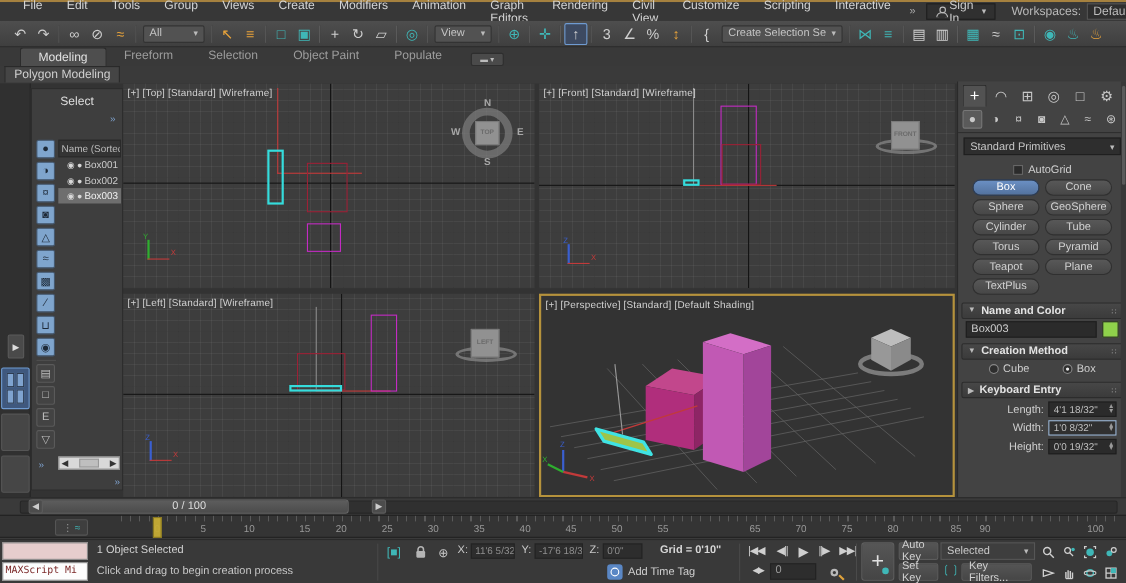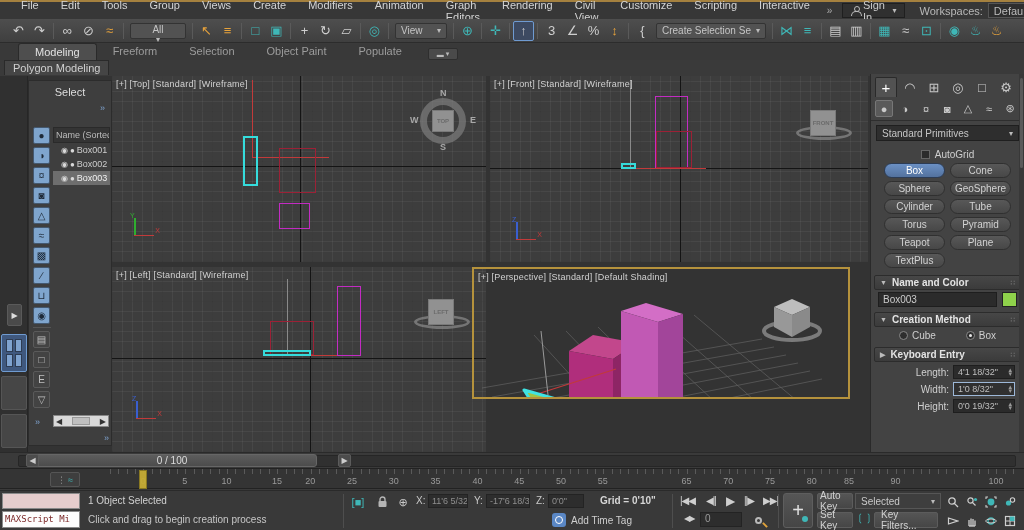--- a/index.html
+++ b/index.html
@@ -198,21 +198,21 @@
         <div class="tb-icon" style="color: rgb(207, 207, 207);">↷</div>
       </div>
       <div class="tb-sep"></div>
       <div class="tb-group">
         <div class="tb-icon" style="color: rgb(207, 207, 207);">∞</div>
         <div class="tb-icon" style="color: rgb(207, 207, 207);">⊘</div>
         <div class="tb-icon" style="color: rgb(232, 163, 59);">≈</div>
       </div>
       <div class="tb-sep"></div>
       <div class="tb-group">
-        <div class="tb-dd" style="width: 56px; flex-direction: column;">
+        <div class="tb-dd" style="width: 56px;">
           <span>All</span>
           <span class="caret">▾</span>
         </div>
       </div>
       <div class="tb-sep"></div>
       <div class="tb-group">
         <div class="tb-icon" style="color: rgb(232, 163, 59);">↖</div>
         <div class="tb-icon" style="color: rgb(232, 163, 59);">≡</div>
       </div>
       <div class="tb-sep"></div>
@@ -419,21 +419,21 @@
       <div class="vcube-ellipse" style="left:302px;top:48px"></div>
       <div class="vcube-sq" style="left:316px;top:32px;width:26px;height:26px">LEFT</div>
       <div class="tripod" style="left:10px;top:130px">
         <span class="ty" style="background:#3a5fd0"></span>
           <span class="tx" style="background:#c23a3a"></span>
         <span class="lbly" style="color:#3a5fd0">Z</span>
           <span class="lblx" style="color:#c23a3a">X</span>
       </div>
     </div>
 
-    <div class="vp persp" style="left:472px;top:191px;width:378px;height:132px;background-image:none">
+    <div class="vp persp" style="left:490px;top:191px;width:378px;height:185px;background-image:none">
       <div class="vp-label">[+] [Perspective] [Standard] [Default Shading]</div>
       <svg width="374" height="181" viewBox="0 0 374 181">
         <g stroke="#8f8f8f" stroke-width="0.7" opacity="0.5">
           <line x1="18" y1="128" x2="300" y2="78"></line>
             <line x1="30" y1="138" x2="312" y2="86"></line>
           <line x1="42" y1="148" x2="324" y2="94"></line>
             <line x1="54" y1="158" x2="336" y2="102"></line>
           <line x1="66" y1="168" x2="348" y2="110"></line>
             <line x1="8" y1="119" x2="288" y2="70"></line>
           <line x1="60" y1="66" x2="160" y2="176"></line>
@@ -610,21 +610,21 @@
         <span class="ruler-num" style="left: 325.6px;">35</span>
         <span class="ruler-num" style="left: 367.4px;">40</span>
         <span class="ruler-num" style="left: 409.2px;">45</span>
         <span class="ruler-num" style="left: 451px;">50</span>
         <span class="ruler-num" style="left: 492.8px;">55</span>
         <span class="ruler-num" style="left: 534.6px; margin-top: 19px;">60</span>
         <span class="ruler-num" style="left: 576.4px;">65</span>
         <span class="ruler-num" style="left: 618.2px;">70</span>
         <span class="ruler-num" style="left: 660px;">75</span>
         <span class="ruler-num" style="left: 701.8px;">80</span>
-        <span class="ruler-num" style="left: 739px;">85</span>
+        <span class="ruler-num" style="left: 759px;">85</span>
         <span class="ruler-num" style="left: 785.4px;">90</span>
         <span class="ruler-num" style="left: 827.2px; margin-top: 40px;">95</span>
         <span class="ruler-num" style="left: 869px; margin-left: 17px;">100</span>
       </div>
     <div class="tb-marker"></div>
   </div>
 
   <div class="statusbar">
     <div class="mxs-pink"></div>
     <div class="mxs-white">MAXScript Mi</div>

